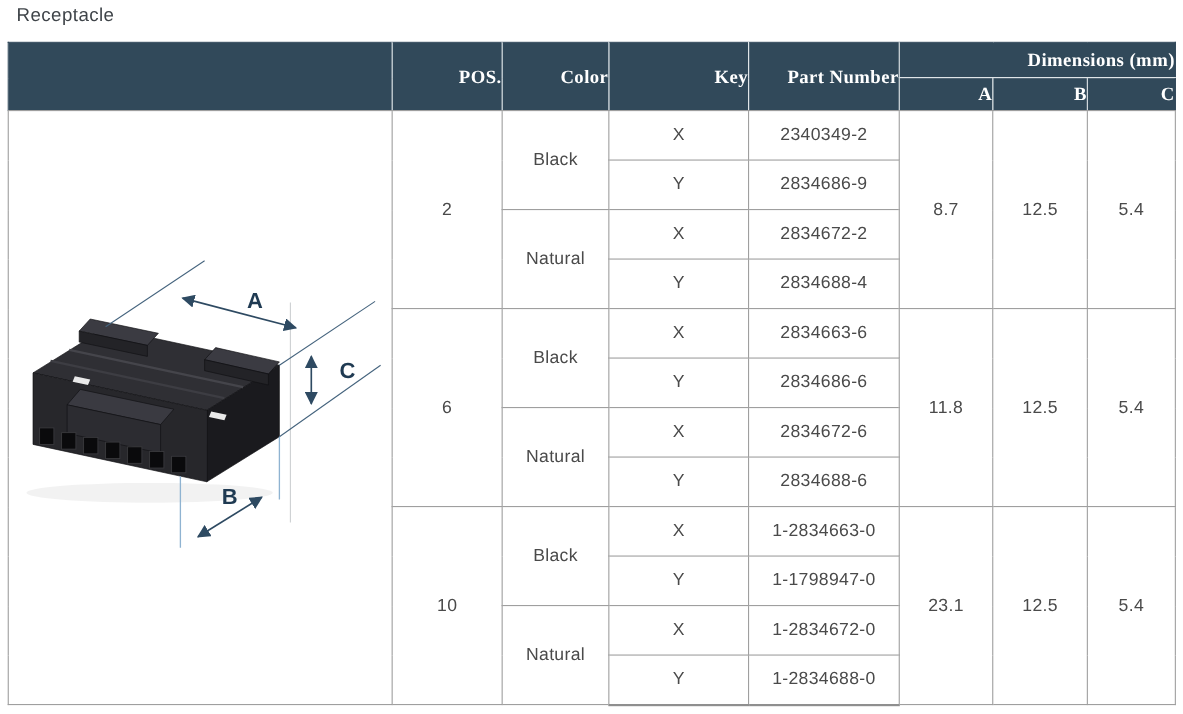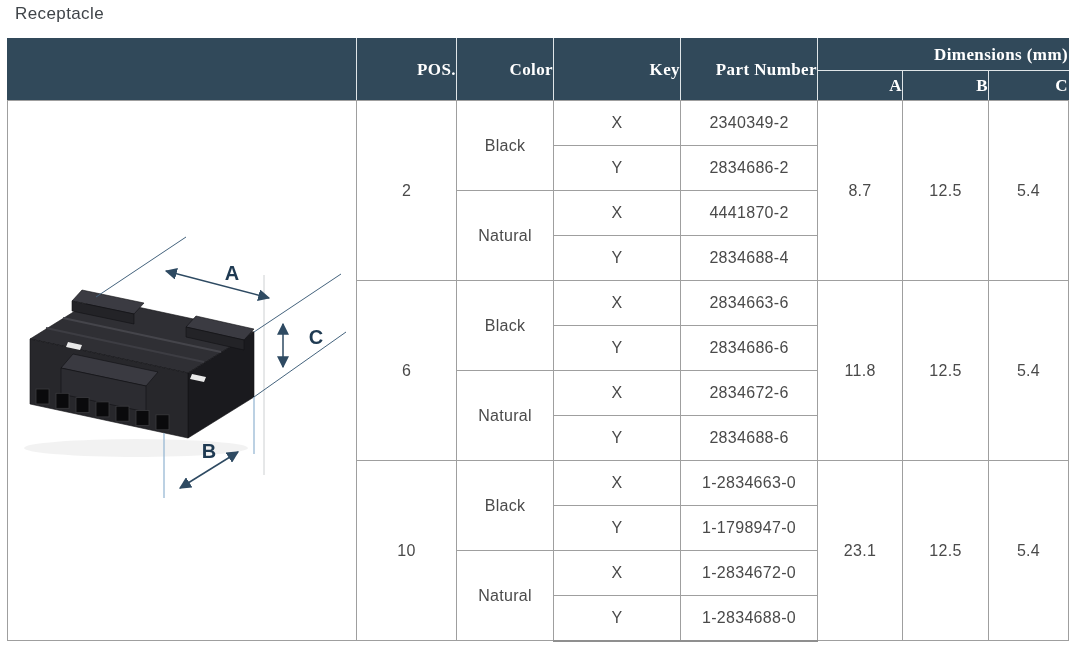--- a/index.html
+++ b/index.html
@@ -171,26 +171,26 @@
         <td rowspan="4">2</td>
         <td rowspan="2">Black</td>
         <td>X</td>
         <td>2340349-2</td>
         <td rowspan="4">8.7</td>
         <td rowspan="4">12.5</td>
         <td rowspan="4">5.4</td>
       </tr>
       <tr>
         <td>Y</td>
-        <td>2834686-2</td>
+        <td>2834686-9</td>
       </tr>
       <tr>
         <td rowspan="2">Natural</td>
         <td>X</td>
-        <td>4441870-2</td>
+        <td>2834672-2</td>
       </tr>
       <tr>
         <td>Y</td>
         <td>2834688-4</td>
       </tr>
 
       <tr>
         <td rowspan="4">6</td>
         <td rowspan="2">Black</td>
         <td>X</td>

